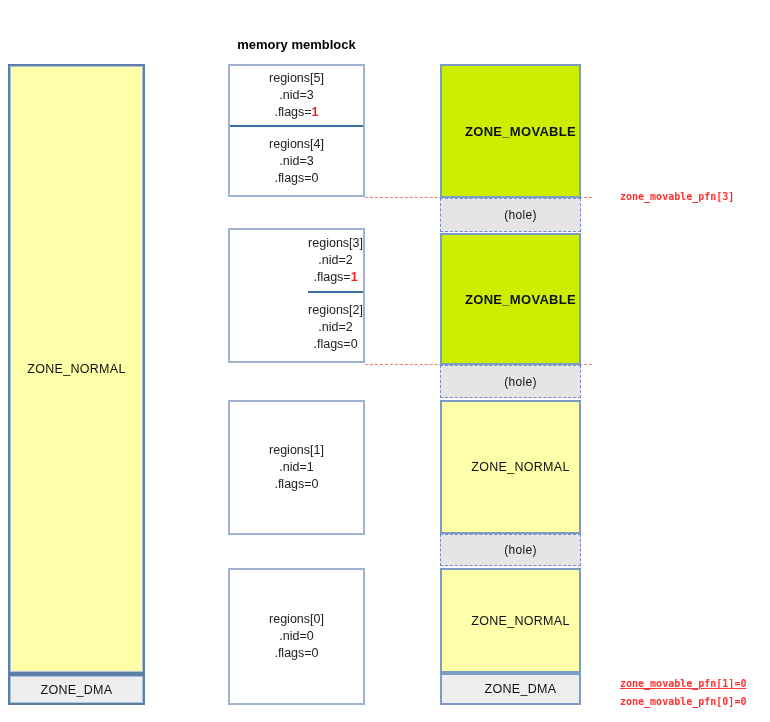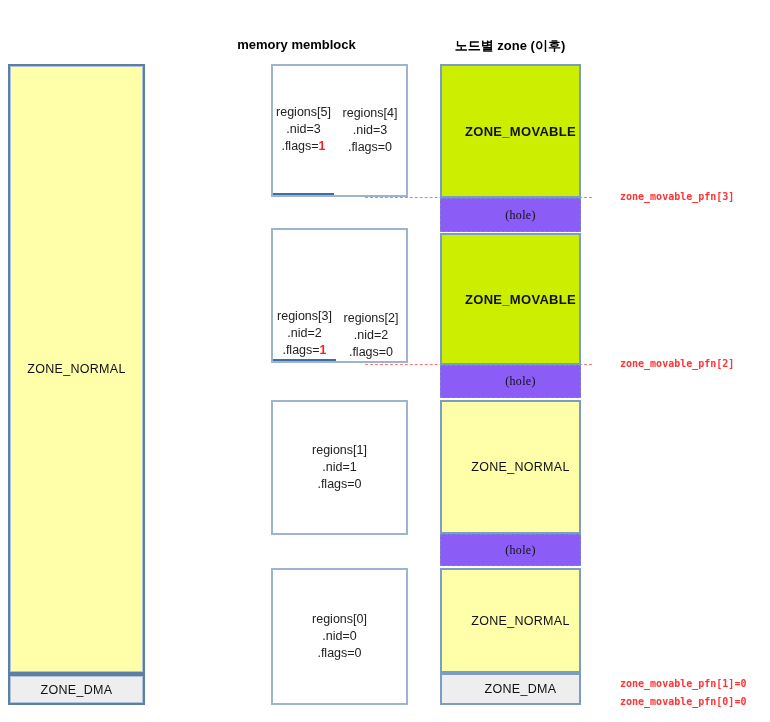--- a/index.html
+++ b/index.html
@@ -22,37 +22,37 @@
   .zone-tall { left: 8px; top: 64px; width: 137px; height: 610px;
                background: #FFFFAA; border: 2px solid #5E7FA5;
                box-shadow: inset 0 0 0 1px #AFC2DC; }
   .zone-dma-left { left: 8px; top: 674px; width: 137px; height: 31px;
                    background: #EEEEEE; border: 2px solid #5E7FA5;
                    box-shadow: inset 0 0 0 1px #AFC2DC; }
 
   
   .mb-group { position: absolute; left: 228px; width: 137px; box-sizing: border-box;
               border: 2px solid #9FB3D1; background: #fff; z-index: 1;
-              display: flex; flex-direction: row; margin-left: 43px; }
+              display: flex; flex-direction: column; }
   .mb-g1 { top: 64px;  height: 133px; }
   .mb-g2 { top: 228px; height: 135px; align-items: flex-end; }
   .mb-s1 { top: 400px; height: 135px; }
   .mb-s0 { top: 568px; height: 137px; }
   .mb-cell { display: flex; flex-direction: column; align-items: center; justify-content: center;
              font-size: 12.5px; line-height: 17px; color: #222; flex: 1; box-sizing: border-box; }
   .mb-cell.divided { border-bottom: 2px solid #3A6EA5; }
   .mb-g1 .mb-cell.divided { flex: 0 0 61px; }
   .mb-g2 .mb-cell.divided { flex: 0 0 63px; }
   .flag-red { color: #EE2222; font-weight: bold; }
 
   
   .zone { left: 440px; width: 141px; padding-left: 20px; }
   .z-movable { background: #CCEE00; border: 2px solid #7B9CC4; font-weight: bold; font-size: 13px; }
   .z-normal  { background: #FFFFAA; border: 2px solid #7B9CC4; }
-  .z-hole    { background: #8b5cf6; border: 1px dashed #7788CC; font-size: 12px; font-family: Liberation Serif, serif; }
+  .z-hole    { background: #e5e5e5; border: 1px dashed #7788CC; font-size: 12px; }
   .z-dma     { background: #EEEEEE; border: 2px solid #7B9CC4; }
   .z0 { top: 64px;  height: 134px; }
   .z1 { top: 198px; height: 34px;  }
   .z2 { top: 233px; height: 132px; }
   .z3 { top: 365px; height: 33px;  }
   .z4 { top: 400px; height: 134px; }
   .z5 { top: 534px; height: 32px;  }
   .z6 { top: 568px; height: 105px; }
   .z7 { top: 673px; height: 32px;  }
 
@@ -60,31 +60,30 @@
   .connector { position: absolute; left: 365px; width: 227px; height: 0;
                border-top: 1px dashed #FF7777; z-index: 0; }
   .conn-3 { top: 197px; }
   .conn-2 { top: 364px; }
 
   
   .pfn { position: absolute; left: 620px; font-family: "DejaVu Sans Mono", monospace;
          font-weight: bold; font-size: 10px; color: #FF3333; white-space: nowrap; z-index: 2; }
   .pfn-3 { top: 191px; }
   .pfn-2 { top: 358px; }
-  .pfn-1 { top: 678px; }
+  .pfn-1 { top: 678px; text-decoration: underline; }
   .pfn-0 { top: 696px; }
 </style>
 </head>
 <body>
 
 <div class="canvas">
 
 
   <div class="col-header hdr-memblock">memory memblock</div>
-  <div class="col-header hdr-nodes">노드별 zone (이후)</div>
 
   <div class="connector conn-3"></div>
   <div class="connector conn-2"></div>
 
   <div class="box zone-tall">
     <span>ZONE_NORMAL</span>
   </div>
   <div class="box zone-dma-left">
     <span>ZONE_DMA</span>
   </div>
@@ -150,17 +149,16 @@
     <span>(hole)</span>
   </div>
   <div class="box zone z-normal z6">
     <span>ZONE_NORMAL</span>
   </div>
   <div class="box zone z-dma z7">
     <span>ZONE_DMA</span>
   </div>
 
   <div class="pfn pfn-3">zone_movable_pfn[3]</div>
-  <div class="pfn pfn-2">zone_movable_pfn[2]</div>
   <div class="pfn pfn-1">zone_movable_pfn[1]=0</div>
   <div class="pfn pfn-0">zone_movable_pfn[0]=0</div>
 
 </div>
 
 </body></html>

